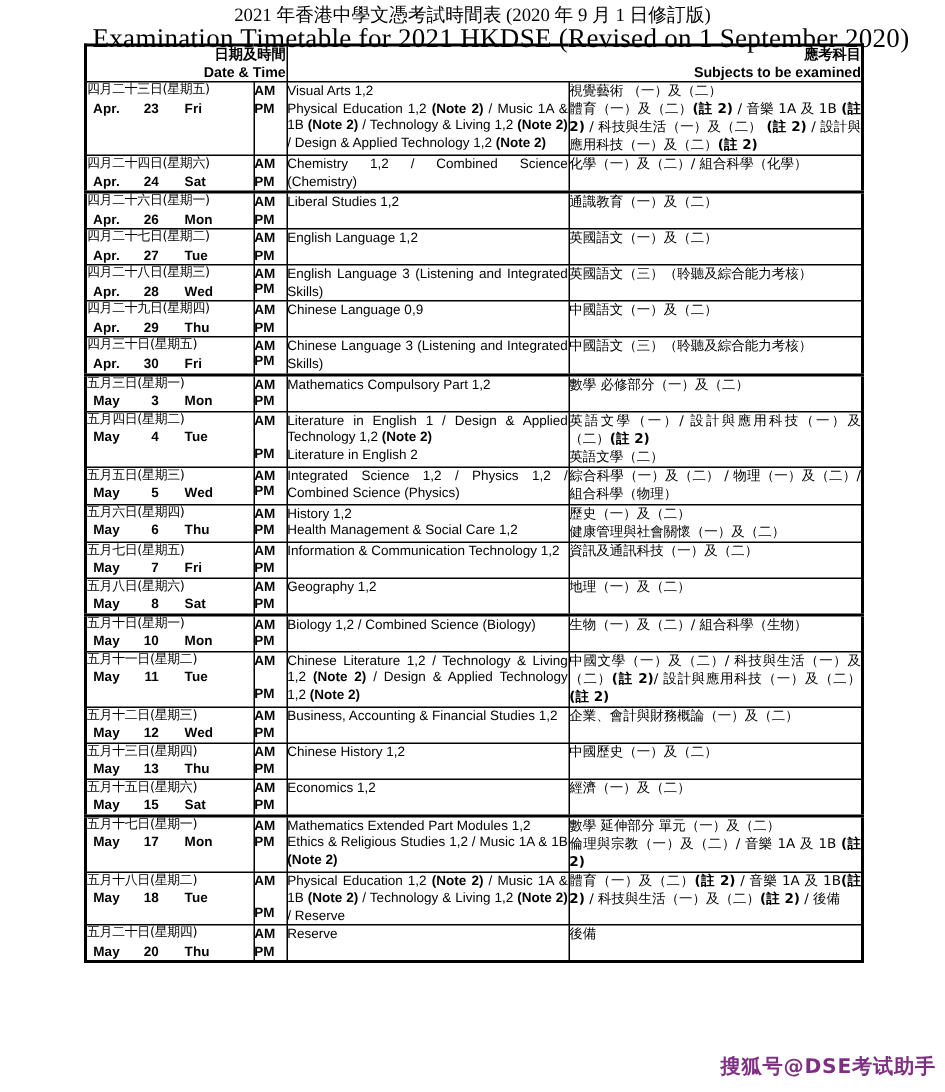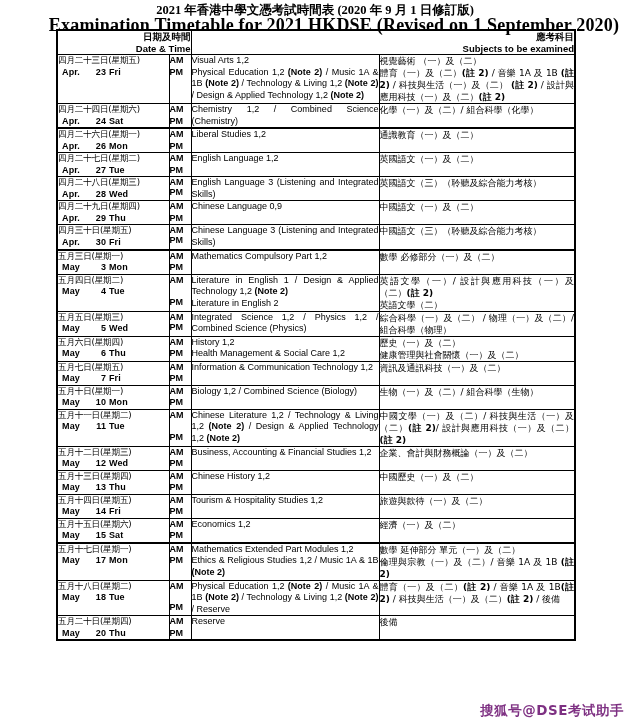--- a/index.html
+++ b/index.html
@@ -19,21 +19,21 @@
     position: relative;
     width: 630px;
     height: 728px;
   }
   .title-block {
     text-align: center;
     padding-top: 3px;
   }
   .title-line {
     font-family: "Liberation Serif", serif;
-    font-weight: bold;
+    font-weight: normal;
     font-size: 12.5px;
     line-height: 15px;
     letter-spacing: 0px;
     color: #000;
   }
   .title-line.en {
     font-size: 18px;
     letter-spacing: 0.2px;
     margin-left: 38px;
   }
@@ -88,21 +88,21 @@
     letter-spacing: -0.2px;
   }
   .date-en {
     display: block;
     font-size: 9px;
     font-weight: bold;
     letter-spacing: 0.1px;
   }
   .date-en .mon { display: inline-block; width: 26px; text-align: center; }
   .date-en .day { display: inline-block; width: 22px; text-align: right; }
-  .date-en .dow { display: inline-block; padding-left: 3px; }
+  .date-en .dow { display: inline-block; padding-left: 17px; }
 
   td.ampm-cell {
     padding: 2px 3px 2px 0;
     font-size: 9px;
     line-height: 11.5px;
     font-weight: bold;
     text-align: left;
     border-left: none;
     white-space: nowrap;
     position: relative;
@@ -362,20 +362,36 @@
             <span class="ampm-am">AM</span>
             <span class="ampm-pm">PM</span>
           </td>
           <td class="subj-cell">
             <div class="ln justified">Information &amp; Communication Technology 1,2</div>
           </td>
           <td class="zh-cell">
             <div class="ln justified">資訊及通訊科技（一）及（二）</div>
           </td>
         </tr>
+        <tr class="week-end">
+          <td class="date-cell">
+            <span class="date-zh">五月八日(星期六)</span>
+            <span class="date-en"><span class="mon">May</span><span class="day">8</span><span class="dow">Sat</span></span>
+          </td>
+          <td class="ampm-cell">
+            <span class="ampm-am">AM</span>
+            <span class="ampm-pm">PM</span>
+          </td>
+          <td class="subj-cell">
+            <div class="ln justified">Geography 1,2</div>
+          </td>
+          <td class="zh-cell">
+            <div class="ln justified">地理（一）及（二）</div>
+          </td>
+        </tr>
         <tr>
           <td class="date-cell">
             <span class="date-zh">五月十日(星期一)</span>
             <span class="date-en"><span class="mon">May</span><span class="day">10</span><span class="dow">Mon</span></span>
           </td>
           <td class="ampm-cell">
             <span class="ampm-am">AM</span>
             <span class="ampm-pm">PM</span>
           </td>
           <td class="subj-cell">
@@ -426,36 +442,20 @@
             <span class="ampm-am">AM</span>
             <span class="ampm-pm">PM</span>
           </td>
           <td class="subj-cell">
             <div class="ln justified">Chinese History 1,2</div>
           </td>
           <td class="zh-cell">
             <div class="ln justified">中國歷史（一）及（二）</div>
           </td>
         </tr>
-        <tr>
-          <td class="date-cell">
-            <span class="date-zh">五月十四日(星期五)</span>
-            <span class="date-en"><span class="mon">May</span><span class="day">14</span><span class="dow">Fri</span></span>
-          </td>
-          <td class="ampm-cell">
-            <span class="ampm-am">AM</span>
-            <span class="ampm-pm">PM</span>
-          </td>
-          <td class="subj-cell">
-            <div class="ln justified">Tourism &amp; Hospitality Studies 1,2</div>
-          </td>
-          <td class="zh-cell">
-            <div class="ln justified">旅遊與款待（一）及（二）</div>
-          </td>
-        </tr>
         <tr class="week-end">
           <td class="date-cell">
             <span class="date-zh">五月十五日(星期六)</span>
             <span class="date-en"><span class="mon">May</span><span class="day">15</span><span class="dow">Sat</span></span>
           </td>
           <td class="ampm-cell">
             <span class="ampm-am">AM</span>
             <span class="ampm-pm">PM</span>
           </td>
           <td class="subj-cell">

